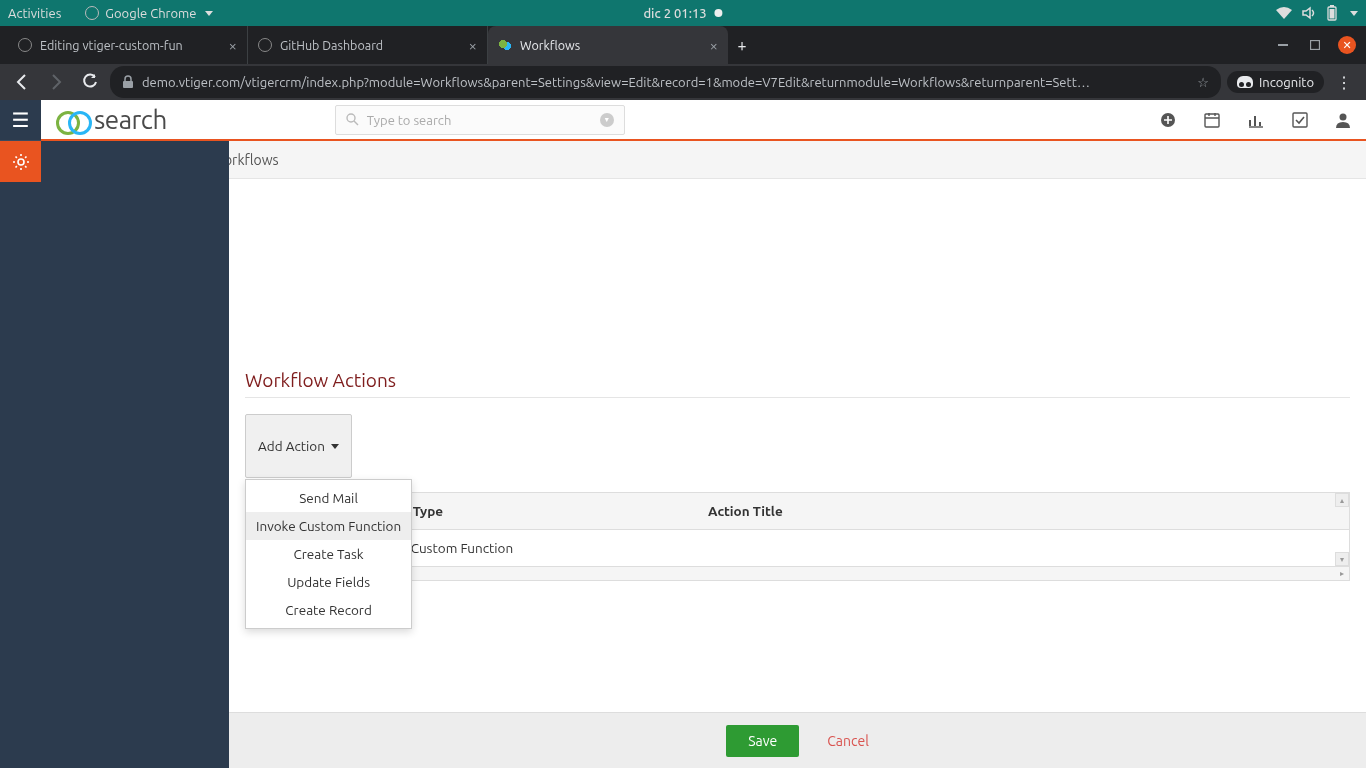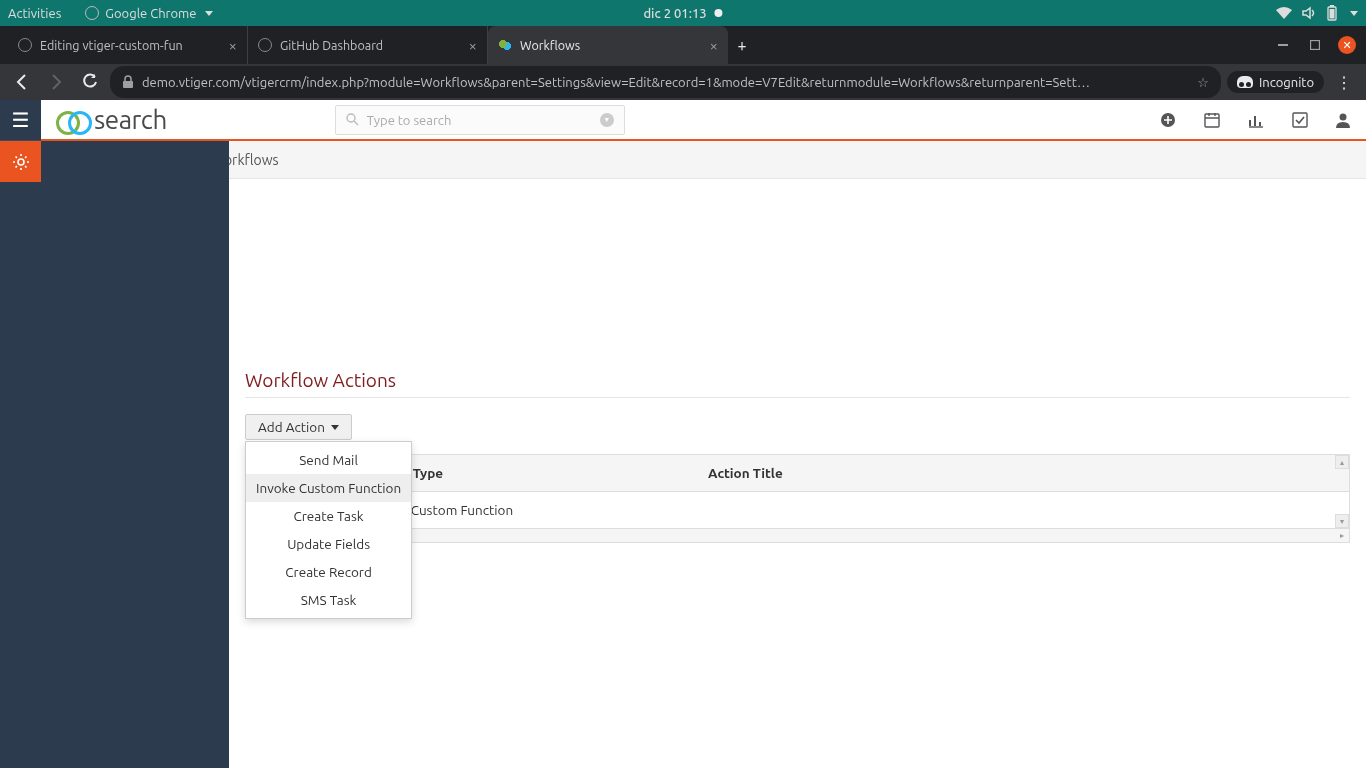--- a/index.html
+++ b/index.html
@@ -63,21 +63,21 @@
 .breadcrumb { height: 38px; background: #f5f5f5; border-bottom: 1px solid #e5e5e5; display: flex; align-items: center; padding-left: 56px; font-size: 14px; color: #555; }
 .breadcrumb .home { font-weight: 400; font-family: Georgia, serif; letter-spacing: 1px; font-size: 15px; text-transform: uppercase; }
 .breadcrumb .sep { margin: 0 6px; color: #999; }
 .breadcrumb a { color: #555; text-decoration: none; }
 
 .vt-sidebar-bg { position: absolute; top: 41px; left: 41px; bottom: 0; width: 188px; background: #2c3b4e; z-index: 0; }
 
 .main { margin-left: 229px; padding: 0 16px; position: relative; height: calc(100% - 41px - 38px - 56px); background: #fff; overflow: visible; }
 .section-title { font-size: 19px; color: #7f1d1d; padding-top: 190px; padding-bottom: 6px; border-bottom: 1px solid #e5e5e5; }
 
-.add-action-btn { margin-top: 16px; display: inline-flex; align-items: center; gap: 6px; background: #f0f0f0; border: 1px solid #ccc; border-radius: 2px; padding: 4px 12px; font-size: 13.5px; color: #333; cursor: pointer; position: relative; justify-content: space-between; }
+.add-action-btn { margin-top: 16px; display: inline-flex; align-items: center; gap: 6px; background: #f0f0f0; border: 1px solid #ccc; border-radius: 2px; padding: 23px 12px; font-size: 13.5px; color: #333; cursor: pointer; position: relative; justify-content: space-between; }
 .add-action-btn .caret { width: 0; height: 0; border-left: 4px solid transparent; border-right: 4px solid transparent; border-top: 5px solid #333; }
 
 .dropdown { position: absolute; top: 100%; left: -1px; margin-top: 2px; min-width: 158px; background: #fff; border: 1px solid #ccc; box-shadow: 0 3px 8px rgba(0,0,0,0.15); padding: 4px 0; z-index: 10; }
 .dropdown-item { padding: 6px 10px; font-size: 13.5px; color: #333; cursor: pointer; white-space: nowrap; }
 .dropdown-item.hover { background: #eee; }
 
 .table-wrap { margin-top: 14px; border: 1px solid #ddd; position: relative; }
 .table-head { display: flex; background: #f5f5f5; border-bottom: 1px solid #ddd; font-weight: 600; font-size: 13.5px; color: #333; }
 .table-head > div { padding: 10px 12px; }
 .col-active { width: 140px; }
@@ -277,21 +277,20 @@
     <div style="position:relative; display:inline-block;">
       <button class="add-action-btn">
         <span>Add Action</span>
         <span class="caret"></span>
         <div class="dropdown">
           <div class="dropdown-item">Send Mail</div>
           <div class="dropdown-item hover">Invoke Custom Function</div>
           <div class="dropdown-item">Create Task</div>
           <div class="dropdown-item">Update Fields</div>
           <div class="dropdown-item">Create Record</div>
-          <div class="dropdown-item">SMS Task</div>
         </div>
       </button>
     </div>
 
     <div class="table-wrap">
       <div class="table-head">
         <div class="col-active">Active</div>
         <div class="col-type" style="text-indent:-30px;"><span style="visibility:hidden;">Acti</span><span>on Type</span></div>
         <div class="col-title">Action Title</div>
       </div>
@@ -302,13 +301,17 @@
       </div>
       <div class="pad-bottom"></div>
       <div class="scroll-thumb-v">▴</div>
       <div class="scroll-thumb-v down">▾</div>
       <div class="scroll-h">
           <span class="arrow">▸</span>
         </div>
     </div>
   </div>
 
+  <div class="footer">
+    <button class="btn-save">Save</button>
+    <a class="btn-cancel">Cancel</a>
+  </div>
 </div>
 
 </body></html>

